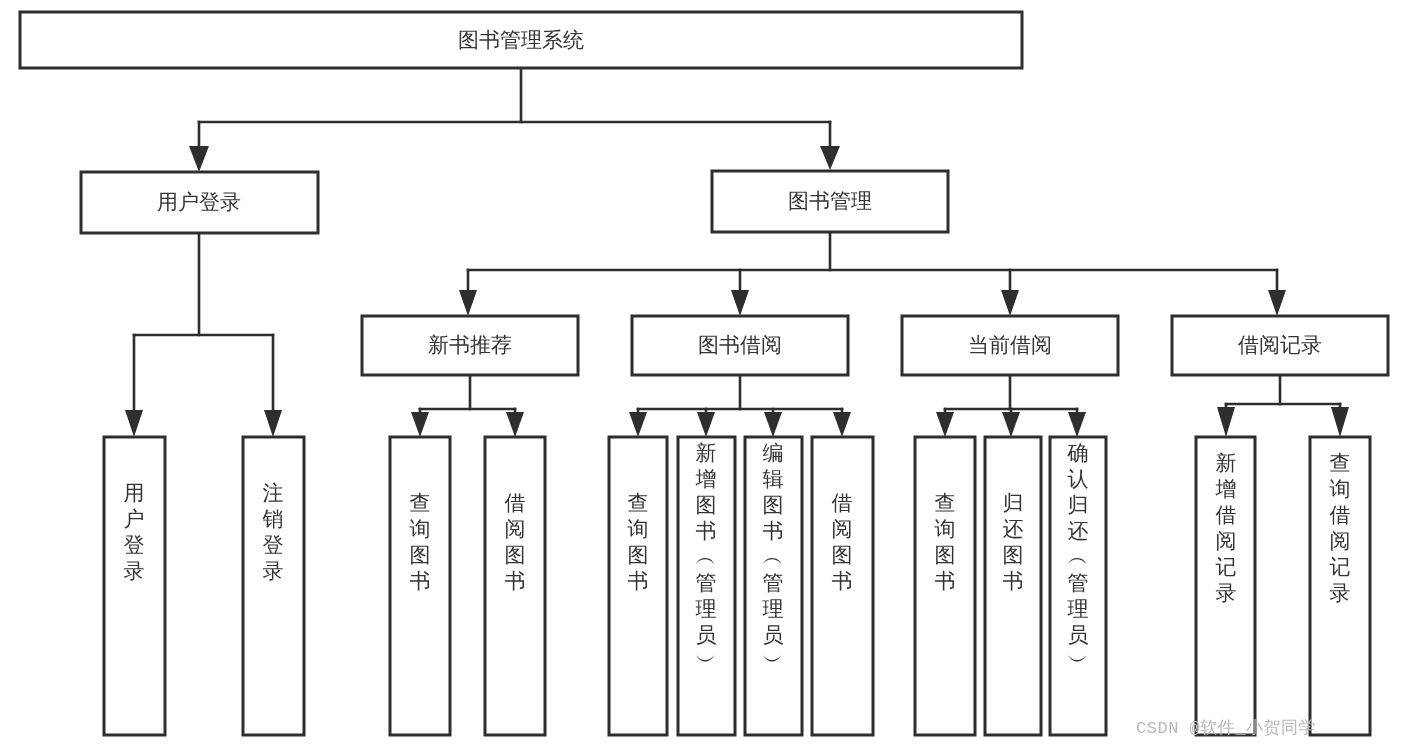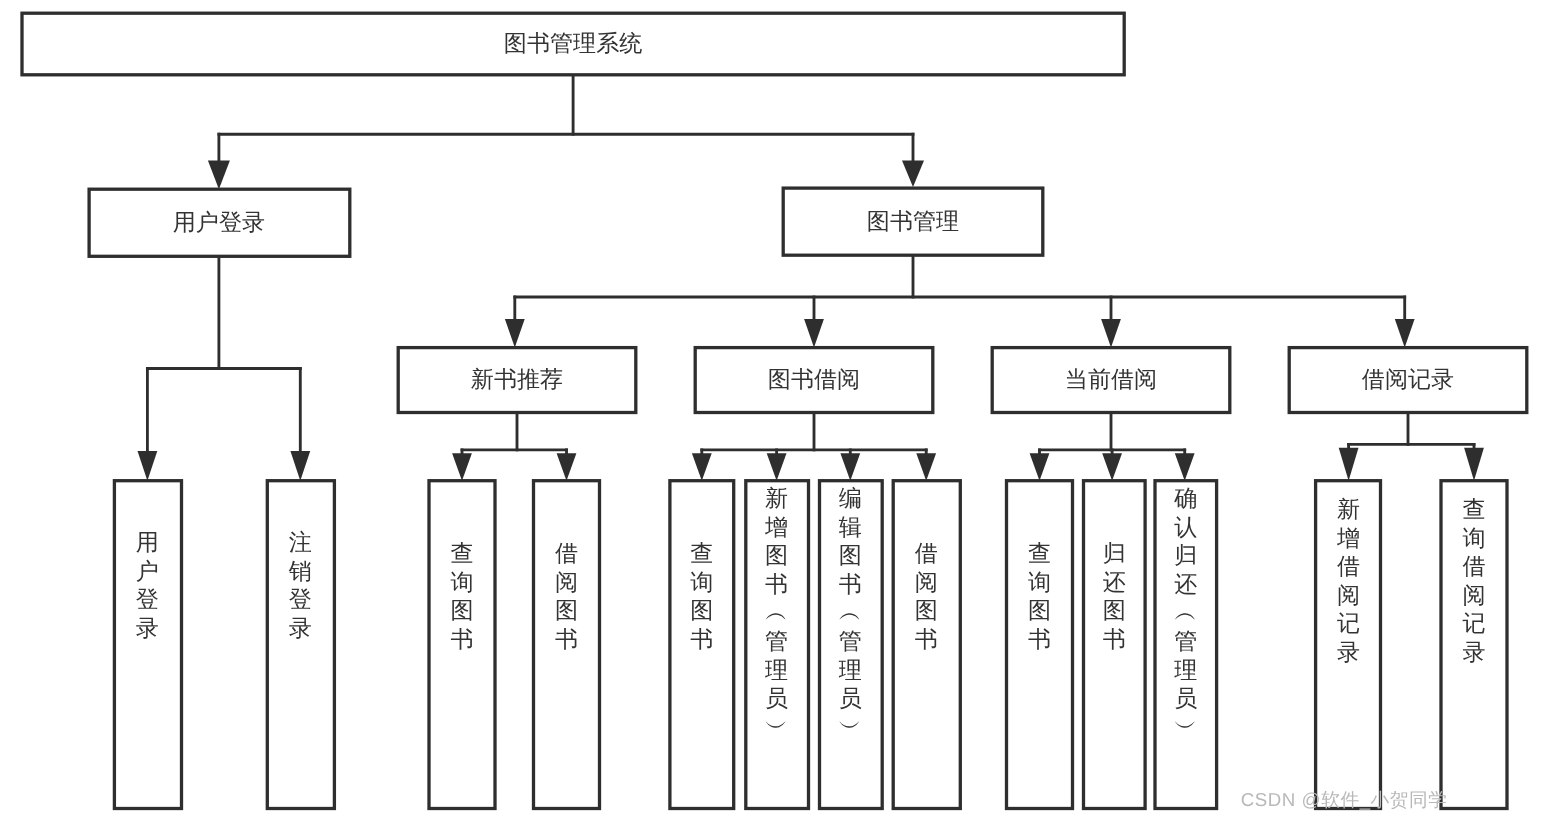--- a/index.html
+++ b/index.html
@@ -51,21 +51,21 @@
   .node-label-v {
     font-family: "DejaVu Sans", "Liberation Sans", sans-serif;
     fill: #333333;
     font-size: 21px;
     text-anchor: middle;
   }
   .watermark {
     position: absolute;
     right: 8px;
     bottom: 8px;
-    font-family: Liberation Sans, sans-serif;
+    font-family: Liberation Mono, monospace;
     font-size: 17px;
     color: #b8b8b8;
     white-space: nowrap;
     letter-spacing: 0.5px;
   }
 </style>
 </head>
 <body>
 
 <div id="diagram-root">

